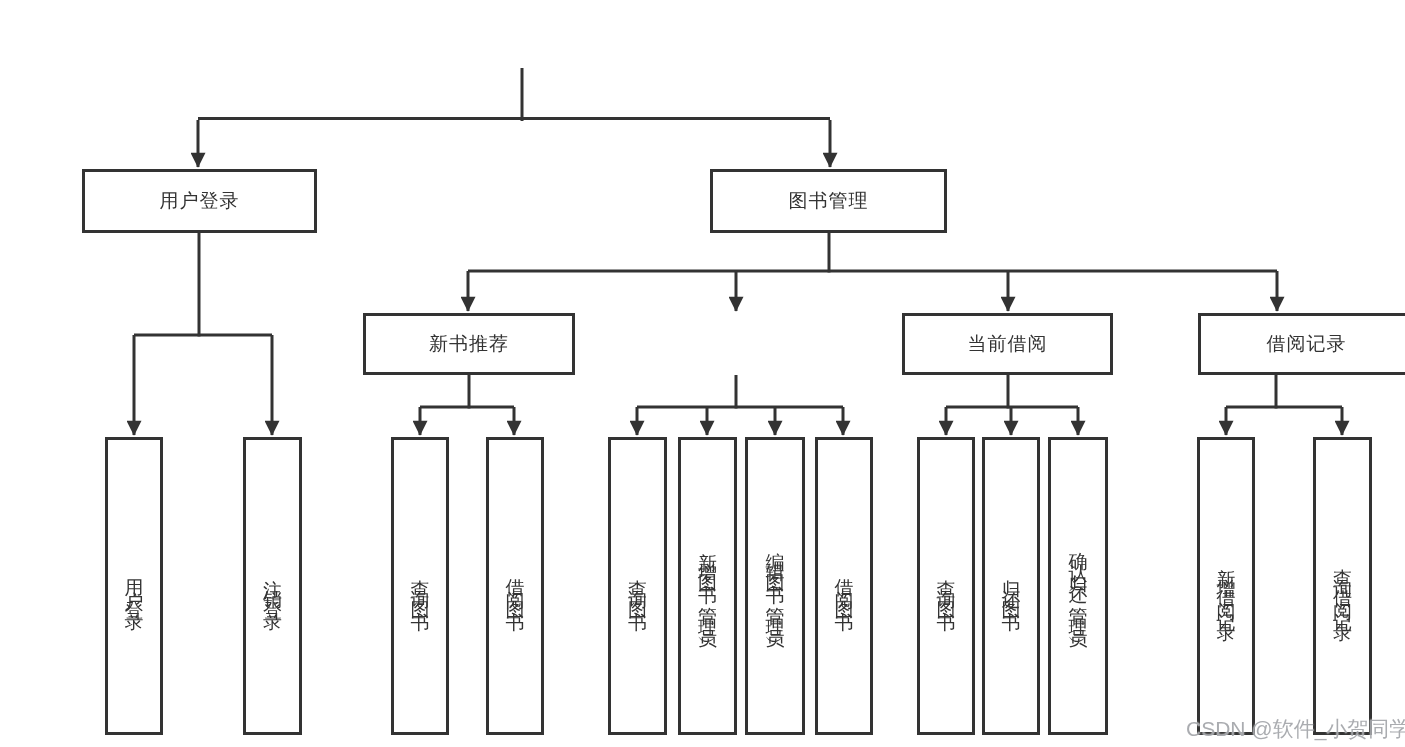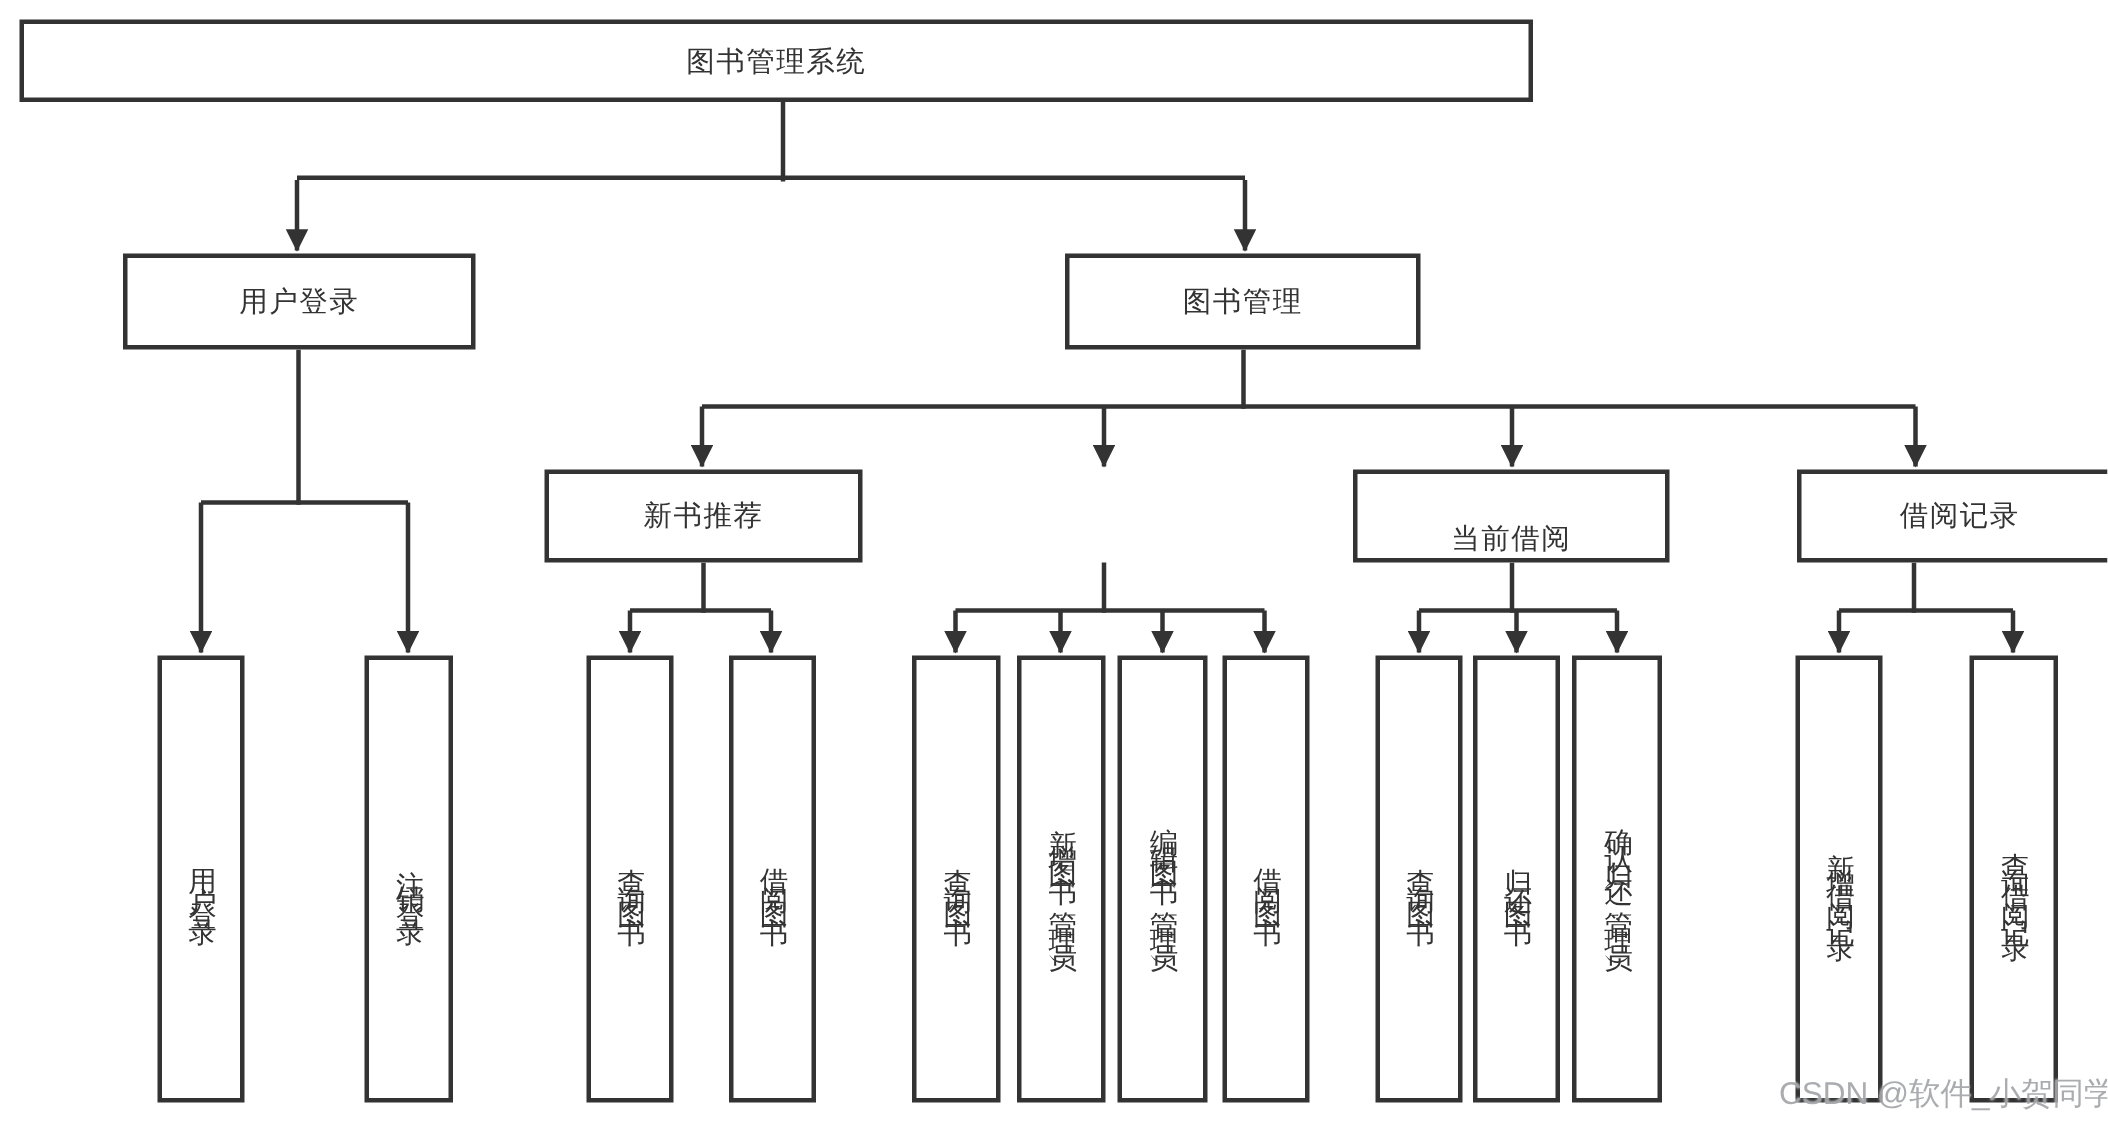--- a/index.html
+++ b/index.html
@@ -96,35 +96,32 @@
       <line x1="775" y1="407" x2="775" y2="435" marker-end="url(#ah)"></line>
       <line x1="843" y1="407" x2="843" y2="435" marker-end="url(#ah)"></line>
       <line x1="946" y1="407" x2="946" y2="435" marker-end="url(#ah)"></line>
       <line x1="1011" y1="407" x2="1011" y2="435" marker-end="url(#ah)"></line>
       <line x1="1078" y1="407" x2="1078" y2="435" marker-end="url(#ah)"></line>
       <line x1="1226" y1="407" x2="1226" y2="435" marker-end="url(#ah)"></line>
       <line x1="1342" y1="407" x2="1342" y2="435" marker-end="url(#ah)"></line>
     </g>
   </svg>
 
-  <div class="node root">
-    <span>图书管理系统</span>
-  </div>
 
   <div class="node lvl2a">
     <span>用户登录</span>
   </div>
   <div class="node lvl3" style="left:363px;width:212px;">
     <span>新书推荐</span>
   </div>
 
   <div class="node lvl2b">
     <span>图书管理</span>
   </div>
-  <div class="node lvl3" style="left:902px;width:211px;align-items:flex-end;">
+  <div class="node lvl3" style="left:902px;width:211px;">
     <span>当前借阅</span>
   </div>
   <div class="node lvl3" style="left:1168px;width:217px;margin-left:30px;">
     <span>借阅记录</span>
   </div>
 
   <div class="leaf" style="left:105px;width:58px;">
     <span>用户登录</span>
   </div>
   <div class="leaf" style="left:243px;width:59px;">

